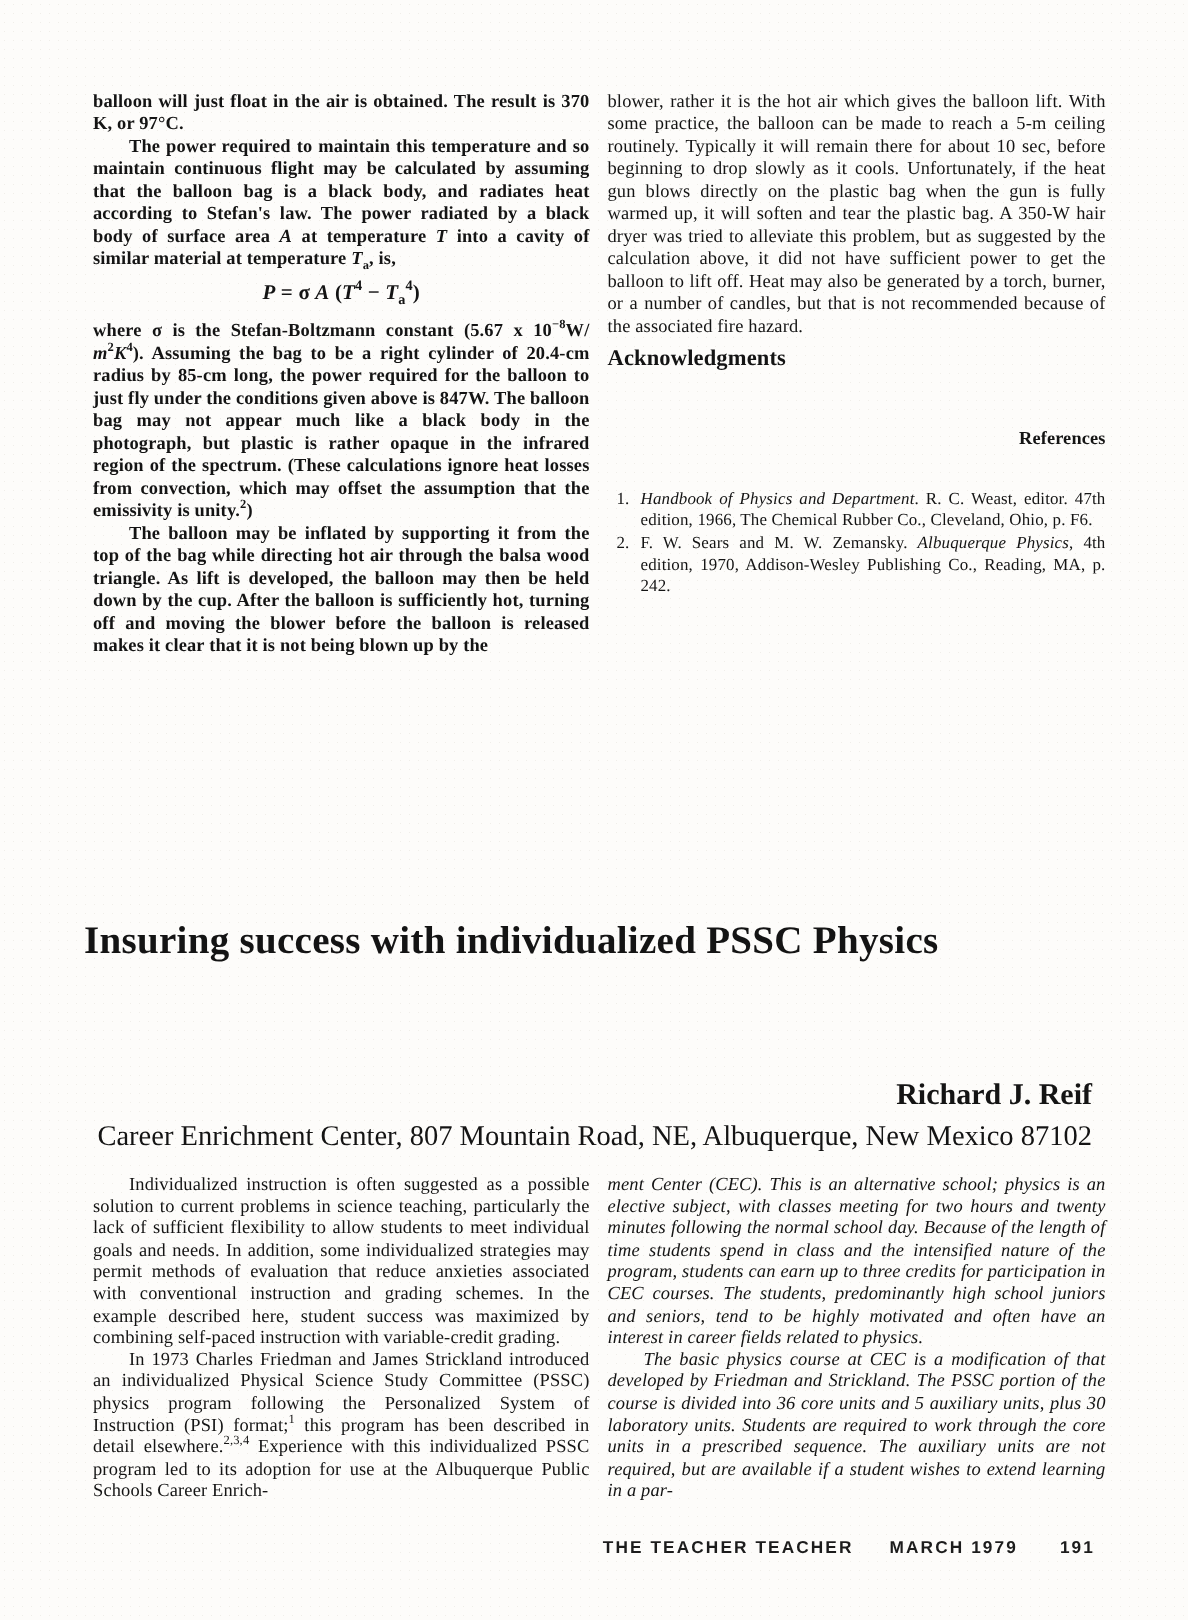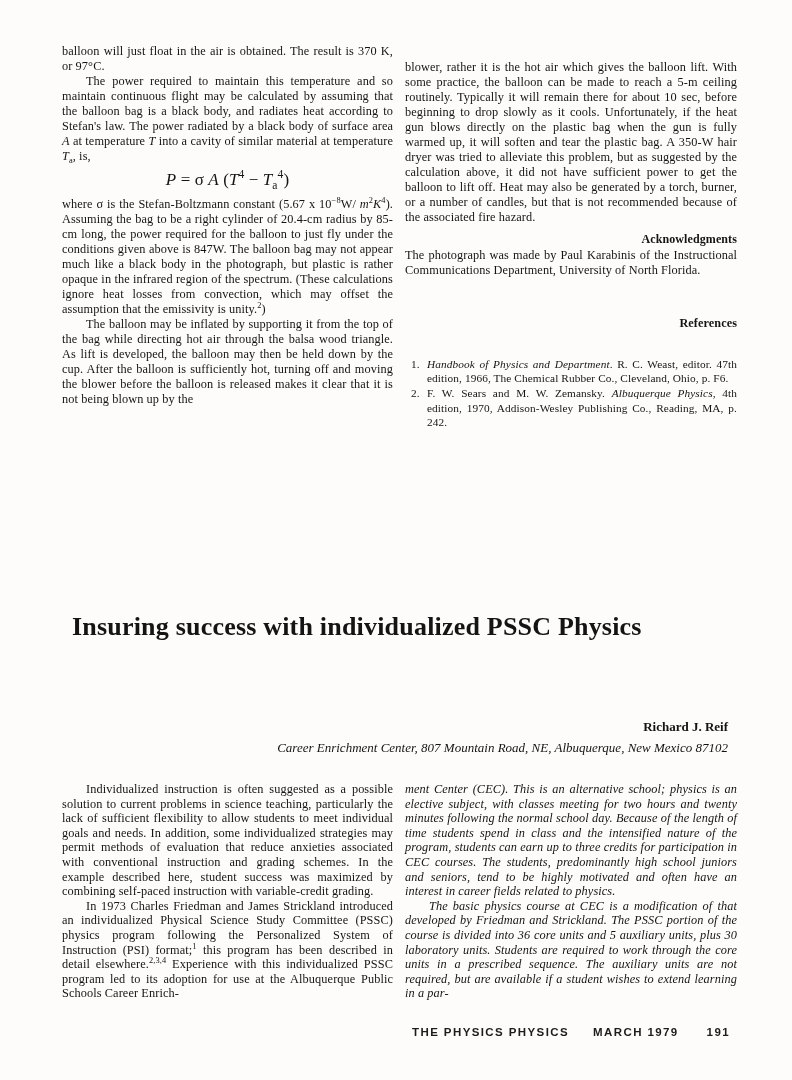--- a/index.html
+++ b/index.html
@@ -23,29 +23,29 @@
     font-size:12.3px;
     line-height:15px;
     letter-spacing:0.1px;
   }
   .col p{margin:0;}
   p.indent{text-indent:24px;}
   .a2 .col{line-height:14.6px;}
   .formula{
     text-align:center;
     margin:8px 0 10px 0;
-    font-size:17px;
+    font-size:14px;
   }
   sup{font-size:0.68em;vertical-align:super;line-height:0;}
   sub{font-size:0.68em;vertical-align:sub;line-height:0;}
   h3.subhead{
-    font-size:12px;
+    font-size:15px;
     margin:7px 0 1px 0;
     font-weight:bold;
-    text-align:right;
+    text-align:left;
   }
   h3.refs-head{
     font-size:12.2px;
     margin:38px 0 26px 0;
     font-weight:bold;
     text-align:right;
   }
   ol.refs{
     list-style:none;
     margin:0;padding:0;
@@ -56,73 +56,71 @@
     position:relative;
     padding-left:22px;
     margin:0 0 1px 0;
   }
   li.ref .num{
     position:absolute;
     left:6px;top:0;
   }
   h1.article-title{
     position:absolute;
-    left:72px;top:612px;
+    left:56px;top:612px;
     margin:0;
     font-size:26px;
     font-weight:bold;
     letter-spacing:0.2px;
     white-space:nowrap;
   }
   .byline{
     position:absolute;
     left:62px;top:719px;
     width:666px;
     text-align:right;
   }
   .byline .author{
     font-weight:bold;
-    font-size:13px;
+    font-size:20px;
     margin-bottom:5px;
   }
   .byline .affil{
-    font-style:italic;
-    font-size:13px;
+    font-size:19px;
   }
   footer.page-footer{
     position:absolute;
     top:1026px;right:62px;
     font-family:"Liberation Sans","DejaVu Sans",sans-serif;
     font-size:11.5px;
     font-weight:bold;
     letter-spacing:1.4px;
     color:#1c1c1c;
     white-space:nowrap;
   }
   footer.page-footer .issue{margin-left:24px;}
   footer.page-footer .pageno{margin-left:28px;}
   i{font-style:italic;}
 </style>
 </head>
 <body>
 
 <div class="page">
 
-  <section class="col" style="left:62px;top:44px;width:331px;">
+  <section class="col" style="left:62px;top:60px;width:331px;font-weight:bold;">
     <p>balloon will just float in the air is obtained. The result is 370 K, or 97°C.</p>
     <p class="indent">The power required to maintain this temperature and so maintain continuous flight may be calculated by assuming that the balloon bag is a black body, and radiates heat according to Stefan's law. The power radiated by a black body of surface area <i>A</i> at temperature <i>T</i> into a cavity of similar material at temperature <i>T</i><sub>a</sub>, is,</p>
     <div class="formula"><i>P</i> = σ <i>A</i> (<i>T</i><sup>4</sup> − <i>T</i><sub>a</sub><sup>4</sup>)</div>
     <p>where σ is the Stefan-Boltzmann constant (5.67 x 10<sup>−8</sup>W/ <i>m</i><sup>2</sup><i>K</i><sup>4</sup>). Assuming the bag to be a right cylinder of 20.4-cm radius by 85-cm long, the power required for the balloon to just fly under the conditions given above is 847W. The balloon bag may not appear much like a black body in the photograph, but plastic is rather opaque in the infrared region of the spectrum. (These calculations ignore heat losses from convection, which may offset the assumption that the emissivity is unity.<sup>2</sup>)</p>
     <p class="indent">The balloon may be inflated by supporting it from the top of the bag while directing hot air through the balsa wood triangle. As lift is developed, the balloon may then be held down by the cup. After the balloon is sufficiently hot, turning off and moving the blower before the balloon is released makes it clear that it is not being blown up by the</p>
   </section>
 
   <section class="col" style="left:405px;top:60px;width:332px;">
     <p>blower, rather it is the hot air which gives the balloon lift. With some practice, the balloon can be made to reach a 5-m ceiling routinely. Typically it will remain there for about 10 sec, before beginning to drop slowly as it cools. Unfortunately, if the heat gun blows directly on the plastic bag when the gun is fully warmed up, it will soften and tear the plastic bag. A 350-W hair dryer was tried to alleviate this problem, but as suggested by the calculation above, it did not have sufficient power to get the balloon to lift off. Heat may also be generated by a torch, burner, or a number of candles, but that is not recommended because of the associated fire hazard.</p>
     <h3 class="subhead">Acknowledgments</h3>
-    <p>The photograph was made by Paul Karabinis of the Instructional Communications Department, University of North Florida.</p>
     <h3 class="refs-head">References</h3>
     <ol class="refs">
       <li class="ref">
         <span class="num">1.</span><span></span><i>Handbook of Physics and Department</i><span>. R. C. Weast, editor. 47th edition, 1966, The Chemical Rubber Co., Cleveland, Ohio, p. F6.</span>
       </li>
       <li class="ref">
         <span class="num">2.</span><span>F. W. Sears and M. W. Zemansky. </span><i>Albuquerque Physics</i><span>, 4th edition, 1970, Addison-Wesley Publishing Co., Reading, MA, p. 242.</span>
       </li>
     </ol>
   </section>
@@ -140,16 +138,16 @@
       <p class="indent">In 1973 Charles Friedman and James Strickland introduced an individualized Physical Science Study Committee (PSSC) physics program following the Personalized System of Instruction (PSI) format;<sup>1</sup> this program has been described in detail elsewhere.<sup>2,3,4</sup> Experience with this individualized PSSC program led to its adoption for use at the Albuquerque Public Schools Career Enrich-</p>
     </section>
 
     <section class="col" style="left:405px;top:782px;width:332px;font-style:italic;">
       <p>ment Center (CEC). This is an alternative school; physics is an elective subject, with classes meeting for two hours and twenty minutes following the normal school day. Because of the length of time students spend in class and the intensified nature of the program, students can earn up to three credits for participation in CEC courses. The students, predominantly high school juniors and seniors, tend to be highly motivated and often have an interest in career fields related to physics.</p>
       <p class="indent">The basic physics course at CEC is a modification of that developed by Friedman and Strickland. The PSSC portion of the course is divided into 36 core units and 5 auxiliary units, plus 30 laboratory units. Students are required to work through the core units in a prescribed sequence. The auxiliary units are not required, but are available if a student wishes to extend learning in a par-</p>
     </section>
   </div>
 
   <footer class="page-footer">
-    <span>THE PHYSICS PHYSICS</span><span class="issue">MARCH 1979</span><span class="pageno">191</span>
+    <span>THE TEACHER TEACHER</span><span class="issue">MARCH 1979</span><span class="pageno">191</span>
   </footer>
 
 </div>
 
 </body></html>

